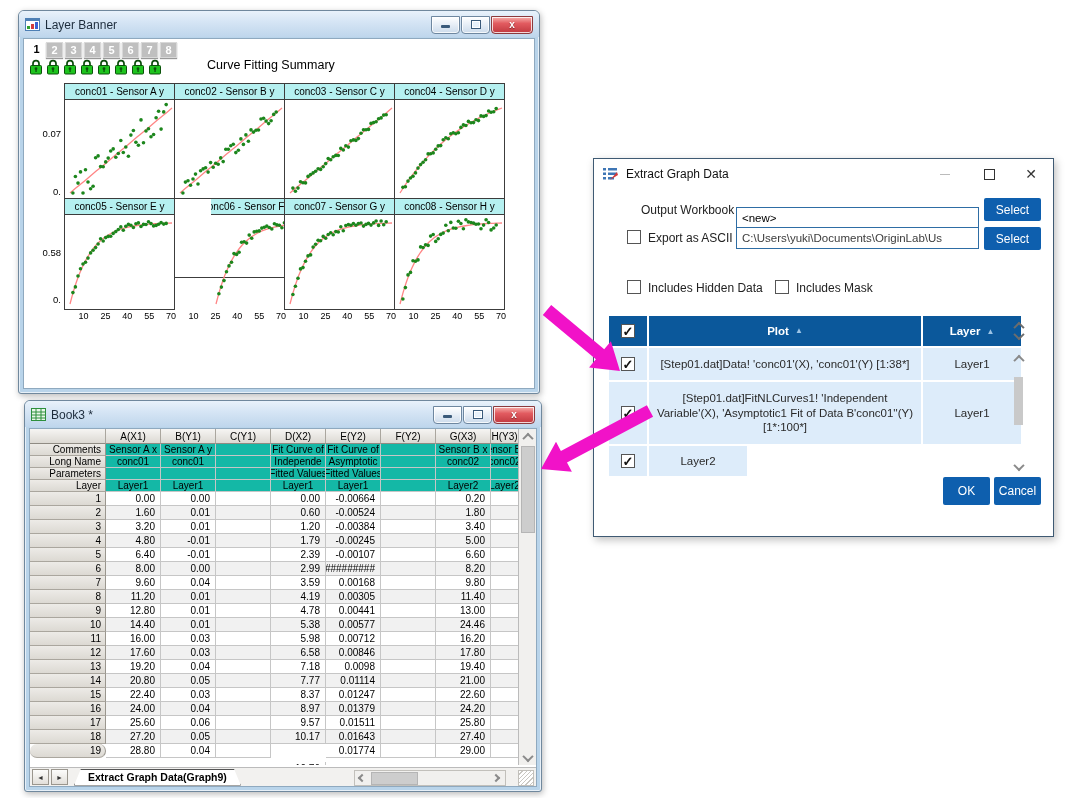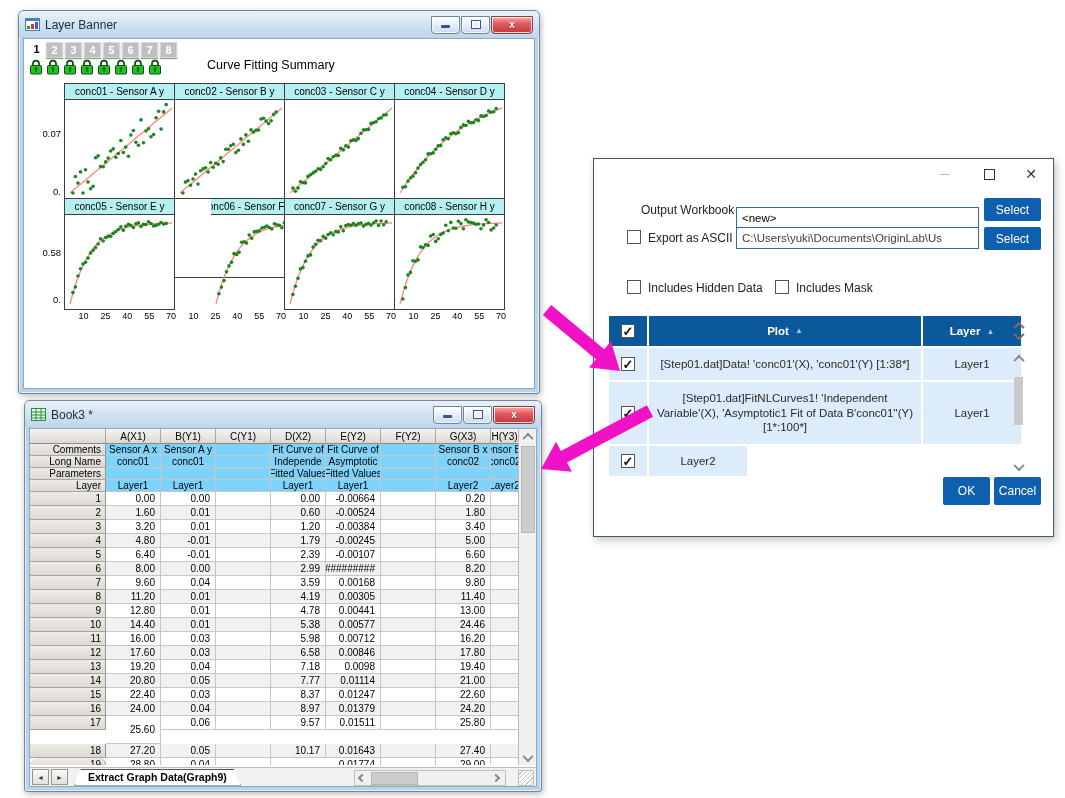--- a/index.html
+++ b/index.html
@@ -37,21 +37,21 @@
   .xtickrow{position:absolute;height:12px;width:111px;}
   .xtick{position:absolute;font-size:9px;color:#000;width:14px;text-align:center;}
 
   
   #sheet{position:absolute;left:0;top:0;right:17px;height:336px;overflow:hidden;background:#fff;}
   .srow{display:flex;}
   .c{box-sizing:border-box;border-right:1px solid #c6c6c6;border-bottom:1px solid #c6c6c6;
      font-size:10px;white-space:nowrap;overflow:hidden;display:flex;align-items:center;}
   .c.hdr{background:linear-gradient(#f6f5f3,#dcd9d3);border-right:1px solid #aaa69e;border-bottom:1px solid #8f8b83;justify-content:center;}
   .c.rowlab{background:linear-gradient(#edebe7,#dcd9d3);border-right:1px solid #9a968e;border-bottom:1px solid #aaa69e;justify-content:flex-end;padding-right:4px;}
-  .c.meta{background:#7dd3fc;justify-content:center;}
+  .c.meta{background:#14b8a6;justify-content:center;}
   .c.num{justify-content:flex-end;padding-right:5px;}
   #vscroll{position:absolute;top:0;right:0;width:17px;height:336px;background:#f1f0ee;border-left:1px solid #bbb;}
   .sbtn{position:absolute;left:1px;width:15px;height:15px;display:flex;align-items:center;justify-content:center;background:#f1f0ee;}
   .thumb-v{position:absolute;left:2px;width:12px;background:#cdcdcd;border:1px solid #b5b5b5;}
   #tabbar{position:absolute;left:0;right:0;bottom:0;height:18px;background:#f2f1ef;border-top:1px solid #bbb;display:flex;align-items:center;font-size:10.5px;}
   .navbtn{width:15px;height:14px;margin-left:2px;border:1px solid #9a968e;background:linear-gradient(#fcfcfb,#e2dfda);
           display:flex;align-items:center;justify-content:center;font-size:7px;color:#333;}
   .sheettab{position:relative;margin-left:6px;height:17px;display:flex;align-items:center;padding:0 14px;
             background:#fff;clip-path:polygon(0 100%,7px 0,calc(100% - 7px) 0,100% 100%);
             font-weight:bold;box-shadow:inset 0 0 0 1px #555;}
@@ -815,21 +815,21 @@
           <div class="c num" style="width: 55px; height: 14px; background: rgb(241, 241, 241);">0.04</div>
           <div class="c num" style="width: 55px; height: 14px; background: rgb(241, 241, 241);"></div>
           <div class="c num" style="width: 55px; height: 14px; background: rgb(241, 241, 241);">8.97</div>
           <div class="c num" style="width: 55px; height: 14px; background: rgb(241, 241, 241);">0.01379</div>
           <div class="c num" style="width: 55px; height: 14px; background: rgb(241, 241, 241);"></div>
           <div class="c num" style="width: 55px; height: 14px; background: rgb(241, 241, 241);">24.20</div>
           <div class="c num" style="width: 28px; height: 14px; background: rgb(241, 241, 241);"></div>
         </div>
         <div class="srow">
           <div class="c rowlab" style="width: 76px; height: 14px;">17</div>
-          <div class="c num" style="width: 55px; height: 28px; background: rgb(255, 255, 255);">25.60</div>
+          <div class="c num" style="width: 55px; height: 14px; background: rgb(255, 255, 255);">25.60</div>
           <div class="c num" style="width: 55px; height: 14px; background: rgb(255, 255, 255);">0.06</div>
           <div class="c num" style="width: 55px; height: 14px; background: rgb(255, 255, 255);"></div>
           <div class="c num" style="width: 55px; height: 14px; background: rgb(255, 255, 255);">9.57</div>
           <div class="c num" style="width: 55px; height: 14px; background: rgb(255, 255, 255);">0.01511</div>
           <div class="c num" style="width: 55px; height: 14px; background: rgb(255, 255, 255);"></div>
           <div class="c num" style="width: 55px; height: 14px; background: rgb(255, 255, 255);">25.80</div>
           <div class="c num" style="width: 28px; height: 14px; background: rgb(255, 255, 255);"></div>
         </div>
         <div class="srow">
           <div class="c rowlab" style="width: 76px; height: 14px;">18</div>
@@ -882,20 +882,32 @@
         <span class="chev sm" style="transform:rotate(-45deg);margin-left:4px;"></span>
         <span class="thumb-h"></span>
         <span class="chev sm" style="transform:rotate(135deg);position:absolute;right:6px;"></span>
       </span>
       <span id="grip"></span>
     </div>
   </div>
 </div>
 
 <div id="dlg">
+  <div id="dlg-title">
+    <svg width="17" height="16">
+      <rect x="1" y="2" width="3" height="2.5" fill="#3f76b5"></rect>
+        <rect x="6" y="2" width="9" height="2.5" fill="#3f76b5"></rect>
+      <rect x="1" y="6.5" width="3" height="2.5" fill="#3f76b5"></rect>
+        <rect x="6" y="6.5" width="9" height="2.5" fill="#3f76b5"></rect>
+      <rect x="1" y="11" width="3" height="2.5" fill="#3f76b5"></rect>
+        <rect x="6" y="11" width="6" height="2.5" fill="#3f76b5"></rect>
+      <path d="M8 14 L15 6 L16 9 Z" fill="#d23b3b"></path>
+    </svg>
+    <span class="txt">Extract Graph Data</span>
+  </div>
   <span class="dlg-capbtn" style="right:88px;">
       <span style="width:10px;height:1px;background:#bbb;"></span>
     </span>
   <span class="dlg-capbtn" style="right:44px;">
       <span style="width:9px;height:9px;border:1px solid #333;"></span>
     </span>
   <span class="dlg-capbtn" style="right:2px;font-size:14px;color:#333;">✕</span>
 
   <span class="lbl" style="left:47px;top:44px;">Output Workbook</span>
   <span class="inp" style="left:142px;top:48px;width:243px;color:#000;">&lt;new&gt;</span>

